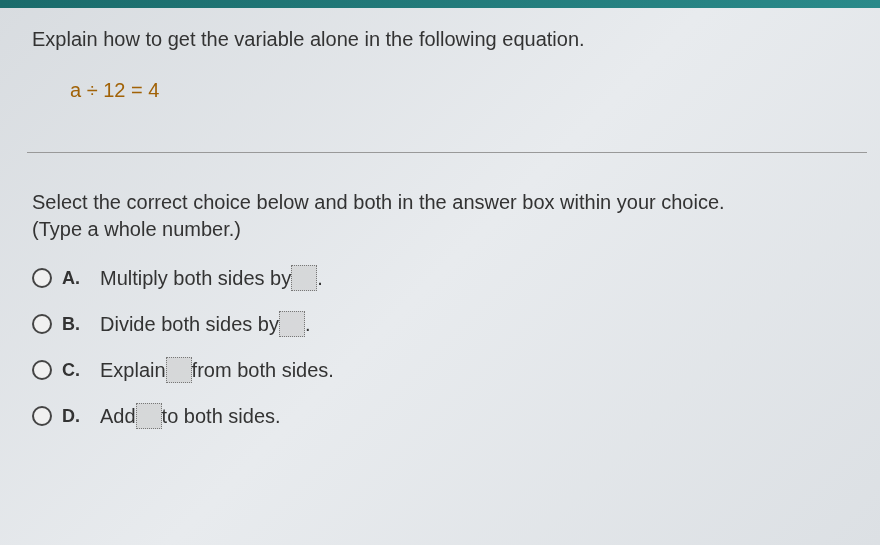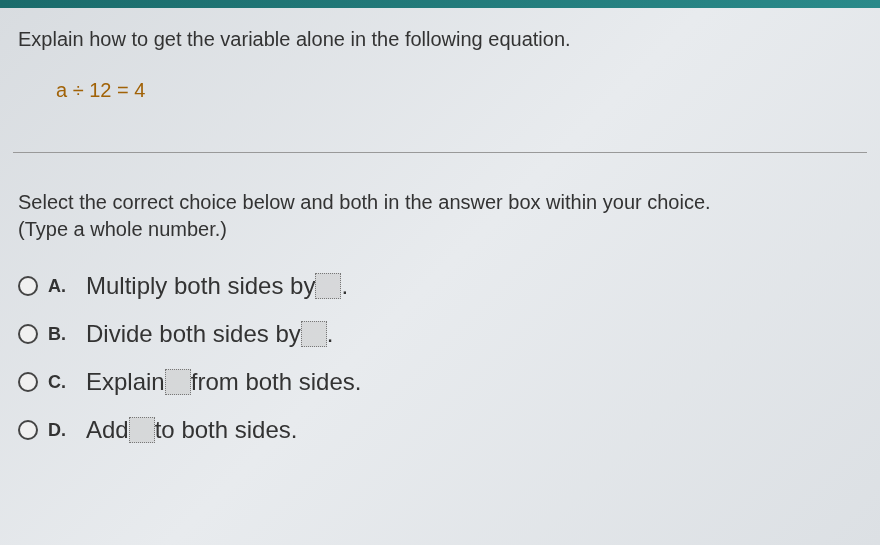--- a/index.html
+++ b/index.html
@@ -14,21 +14,21 @@
       font-family: Arial, sans-serif;
       color: #2a2a2a;
       position: relative;
       overflow: hidden;
     }
     .top-bar {
       height: 8px;
       background: linear-gradient(90deg, #1a6b6b 0%, #2a8a8a 100%);
     }
     .content {
-      padding: 20px 18px 0 18px;
+      padding: 20px 18px 0 32px;
     }
     .question-text {
       font-size: 20px;
       color: #333;
       margin-bottom: 28px;
     }
     .equation {
       font-size: 20px;
       color: #a16207;
       margin-left: 38px;
@@ -42,21 +42,21 @@
       margin-right: -5px;
     }
     .instruction {
       font-size: 20px;
       color: #333;
       margin-bottom: 4px;
     }
     .instruction-sub {
       font-size: 20px;
       color: #333;
-      margin-bottom: 31px;
+      margin-bottom: 24px;
     }
     .choice-row {
       display: flex;
       align-items: center;
       margin-bottom: 20px;
       gap: 10px;
     }
     .radio {
       width: 20px;
       height: 20px;
@@ -67,21 +67,21 @@
       cursor: pointer;
     }
     .choice-letter {
       font-weight: bold;
       font-size: 18px;
       color: #333;
       margin-right: 8px;
       min-width: 20px;
     }
     .choice-text {
-      font-size: 24px;
+      font-size: 20px;
       color: #333;
       display: flex;
       align-items: center;
     }
     .answer-box {
       display: inline-block;
       width: 26px;
       height: 26px;
       border: 1px dotted #777;
       background: rgba(200,200,200,0.5);

